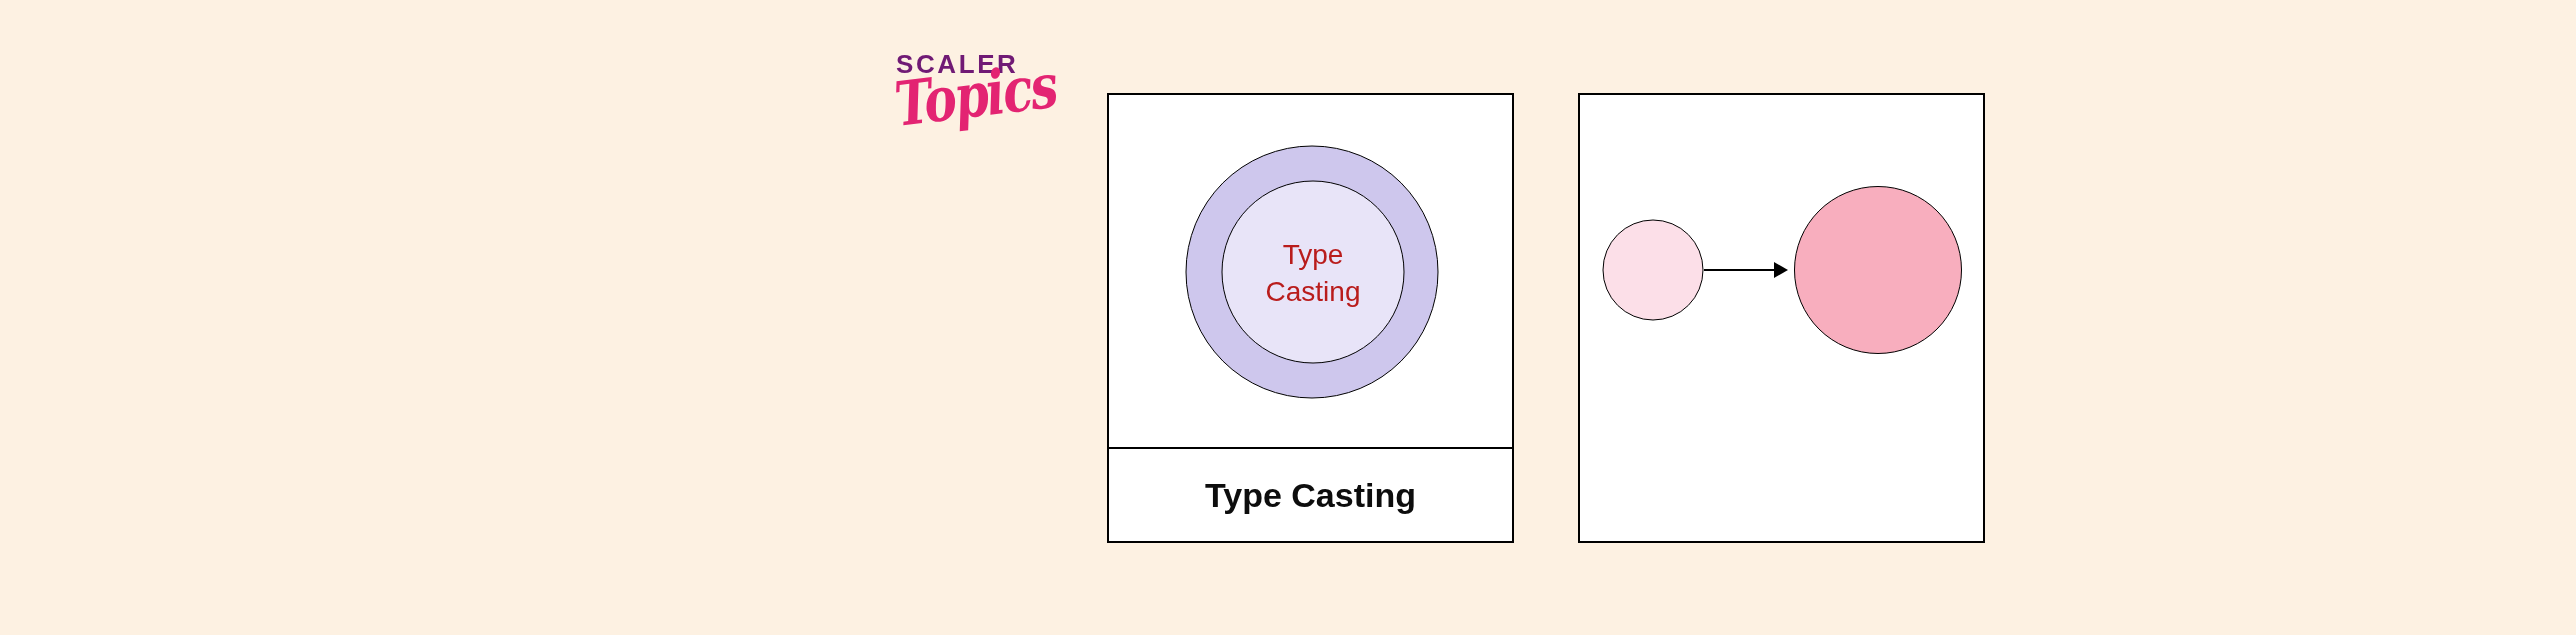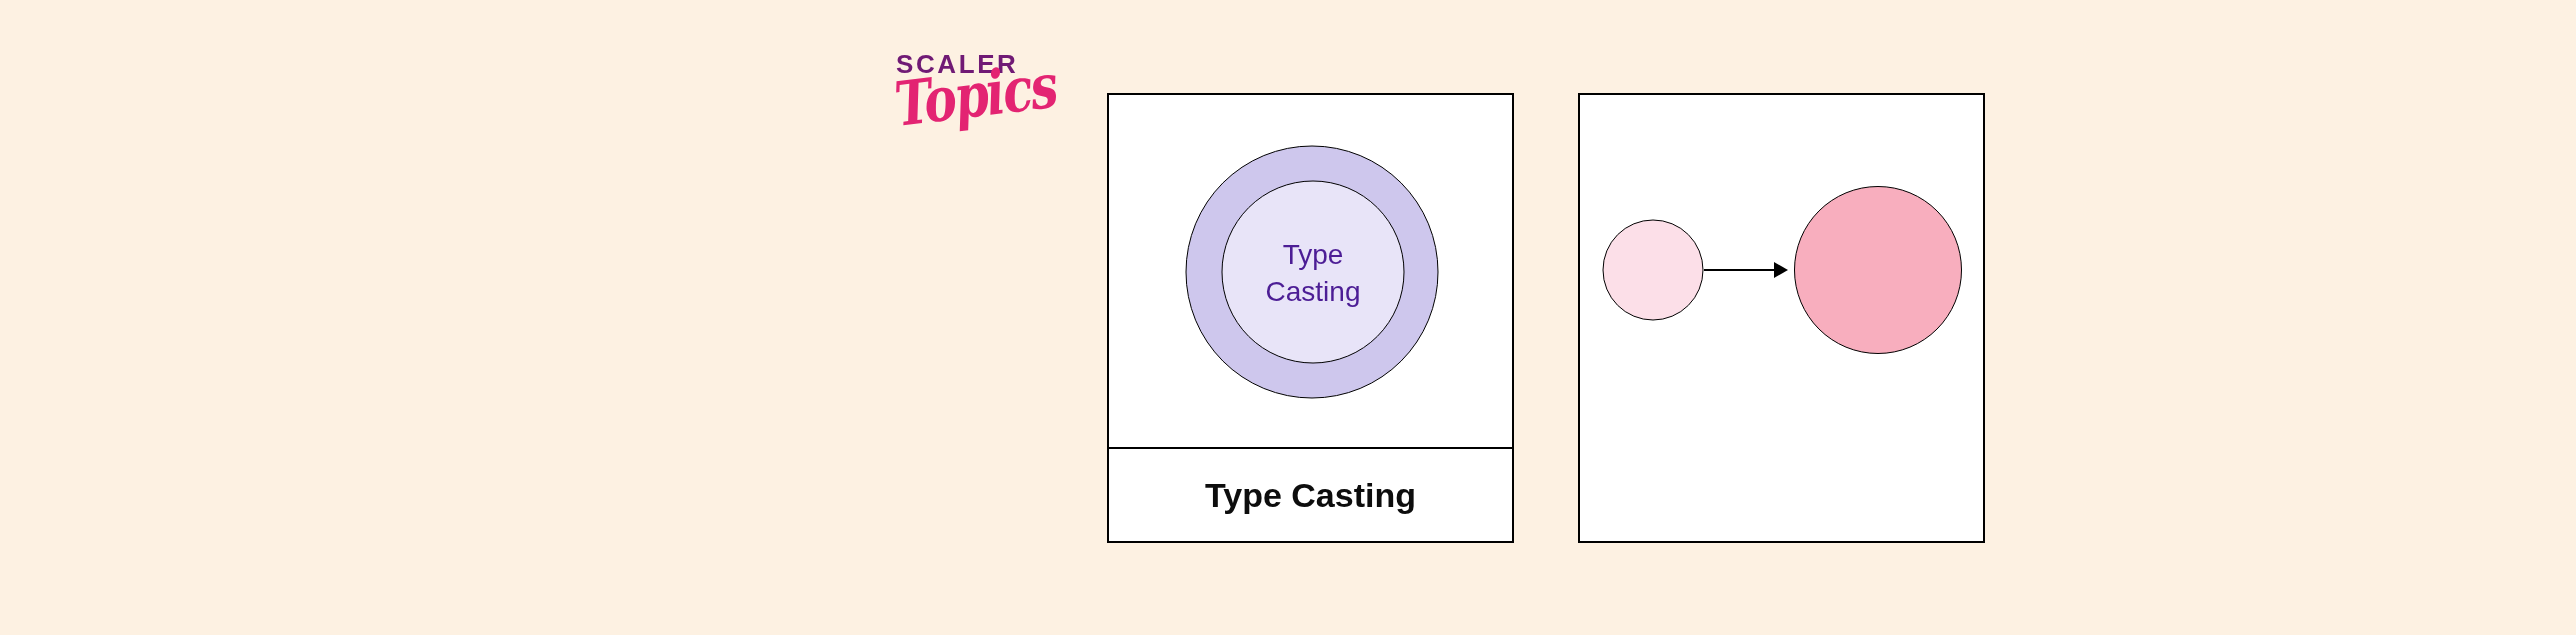--- a/index.html
+++ b/index.html
@@ -107,21 +107,21 @@
     background: #e8e4f8;
     display: flex;
     align-items: center;
     justify-content: center;
     text-align: center;
   }
   .circle-text {
     font-family: "Liberation Sans", sans-serif;
     font-size: 28px;
     line-height: 37px;
-    color: #4c1d95;
+    color: #b91c1c;
     white-space: pre-line;
   }
 
   
   .small-circle {
     left: 73px; top: 175px;
     width: 101px; height: 101px;
     background: #fcdfe8;
   }
   .large-circle {

